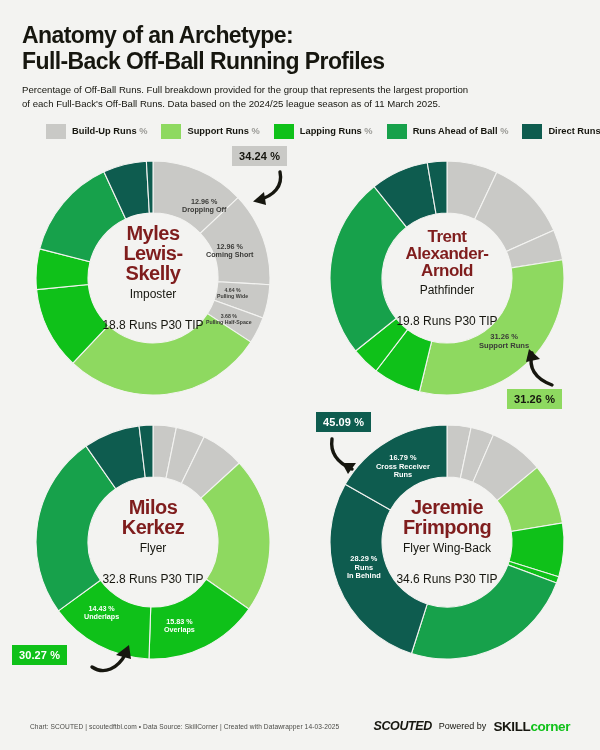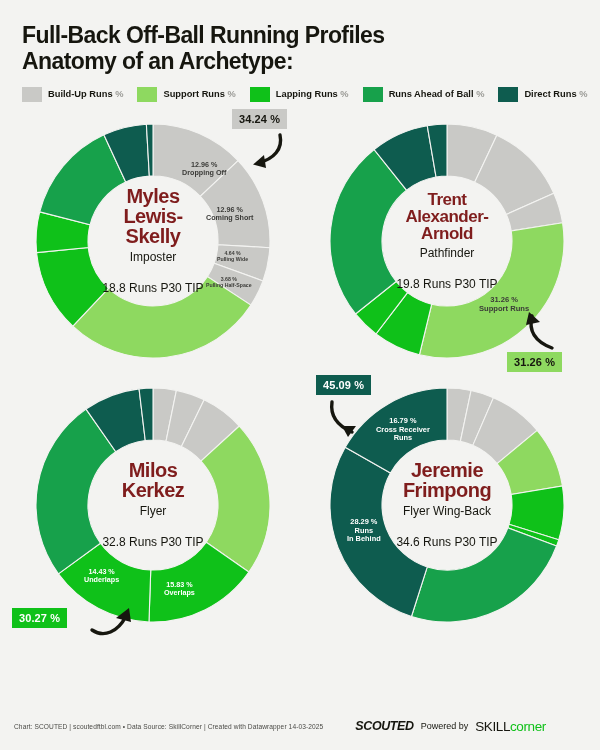--- a/index.html
+++ b/index.html
@@ -21,20 +21,21 @@
   .subtitle {
     margin-top:9px; font-size:9.6px; line-height:1.45; color:#16160f;
     max-width:560px;
   }
 
   
   .legend {
     display:flex; align-items:center; gap:0px;
     padding:13px 22px 0 22px;
     flex-wrap:nowrap;
+    margin-left:24px;
   }
   .legend-item { display:flex; align-items:center; margin-right:14px; }
   .swatch { width:20px; height:15px; display:inline-block; }
   .legend-label {
     margin-left:6px; font-size:9.3px; font-weight:bold; color:#16160f;
     white-space:nowrap;
   }
   .legend-label .pct { font-weight:bold; color:#9a9a96; }
 
   
@@ -82,42 +83,46 @@
   .badge-grey  { background:#c9c9c6; color:#16160f; }
   .badge-light { background:#8ed960; color:#16160f; }
   .badge-green { background:#0fc119; color:#ffffff; }
   .badge-teal  { background:#0e5c4f; color:#ffffff; }
 
   .arrow { position:absolute; pointer-events:none; }
 
   
   .footer {
     position:absolute; left:0; right:0; bottom:0; height:48px;
-    display:flex; align-items:center; justify-content:flex-start;
-    padding:0 14px;
+    display:flex; align-items:center; justify-content:space-between;
+    padding:0 30px;
     gap:32px;
   }
   .credit { font-size:6.6px; color:#4a4a46; letter-spacing:0.1px; }
   .brand { display:flex; align-items:center; gap:7px; }
   .brand-scouted {
     font-size:12.5px; font-weight:bold; font-style:italic;
     letter-spacing:-0.4px; color:#16160f;
   }
   .brand-powered { font-size:9px; color:#16160f; }
-  .brand-skill { font-size:13.5px; font-weight:normal; letter-spacing:-0.4px; }
+  .brand-skill { font-size:13.5px; font-weight:bold; letter-spacing:-0.4px; }
   .brand-skill .k { color:#16160f; }
   .brand-skill .c { color:#0fc119; }
 </style>
 </head>
 <body>
 
 <div class="header">
   <div class="title">
+    <div>Anatomy of an Archetype:</div>
     <div>Full-Back Off-Ball Running Profiles</div>
-    <div>Anatomy of an Archetype:</div>
+  </div>
+  <div class="subtitle">
+    <div>Percentage of Off-Ball Runs. Full breakdown provided for the group that represents the largest proportion</div>
+    <div>of each Full-Back's Off-Ball Runs. Data based on the 2024/25 league season as of 11 March 2025.</div>
   </div>
 </div>
 
 <div class="legend">
   <div class="legend-item">
     <span class="swatch" style="background:#c9c9c6"></span>
     <span class="legend-label"><span>Build-Up Runs</span> <span class="pct">%</span></span>
   </div>
   <div class="legend-item">
     <span class="swatch" style="background:#8ed960"></span>

